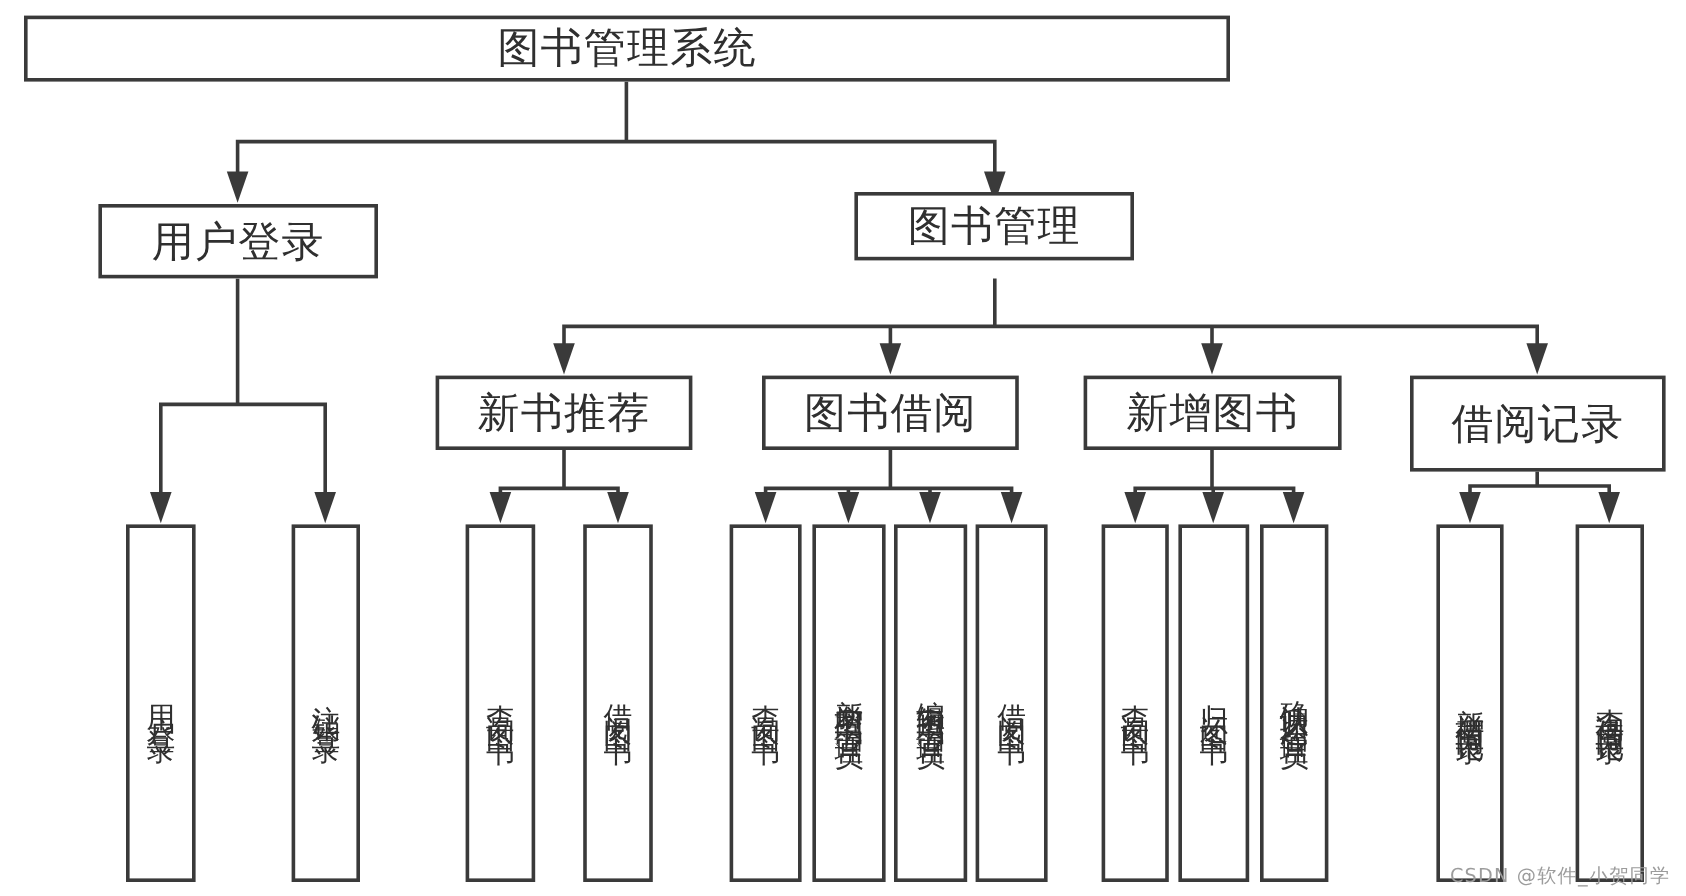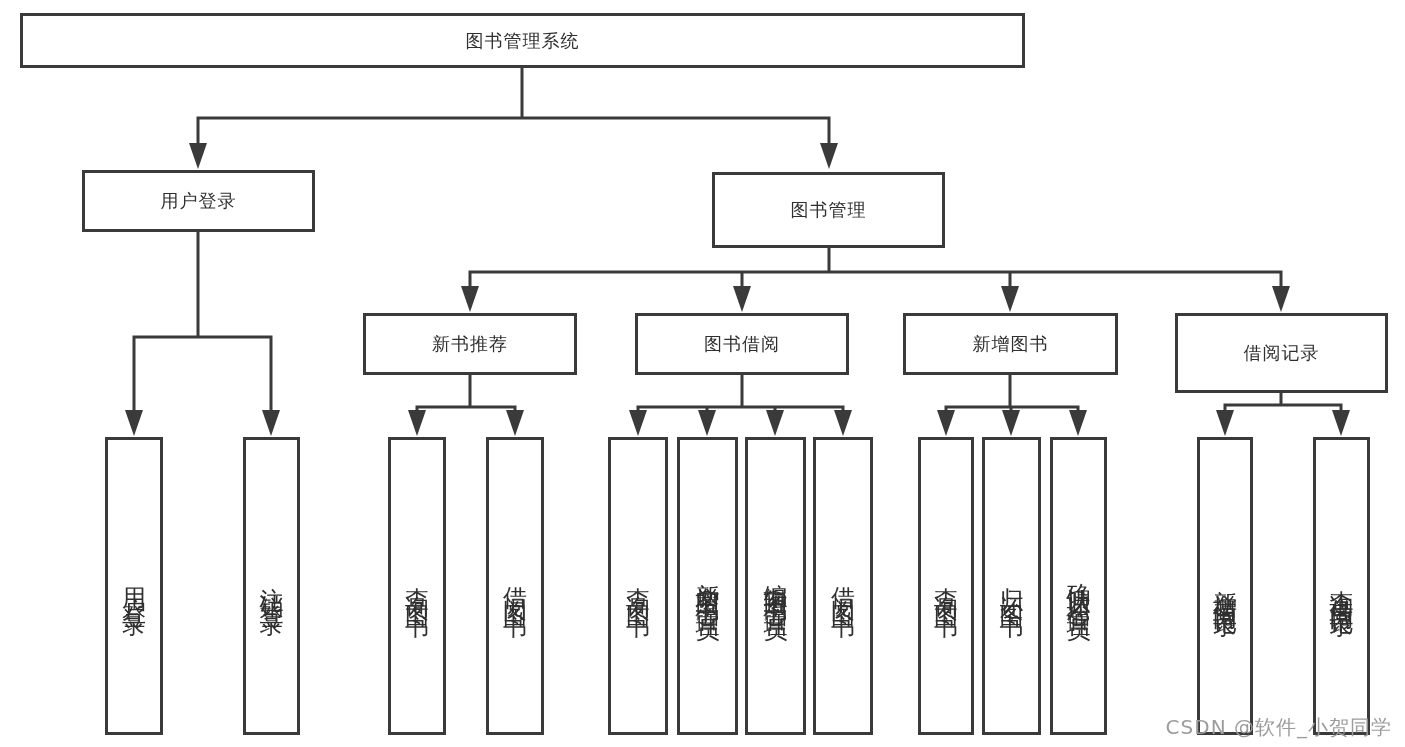--- a/index.html
+++ b/index.html
@@ -20,39 +20,39 @@
     position: absolute;
     box-sizing: border-box;
     background: #ffffff;
     border: 3px solid #3a3a3a;
     display: flex;
     align-items: center;
     justify-content: center;
     z-index: 1;
   }
   .hnode span {
-    font-size: 18px;
+    font-size: 35px;
     color: #2f2f2f;
     letter-spacing: 1px;
     white-space: nowrap;
   }
   .vnode span {
     writing-mode: vertical-rl;
     text-orientation: mixed;
     font-size: 24px;
     line-height: 1;
     letter-spacing: 9px;
     color: #2f2f2f;
   }
   .vnode.tight span { letter-spacing: 5px; }
   .watermark {
     position: absolute;
     right: 13px;
     bottom: 6px;
-    font-size: 20px;
+    font-size: 16px;
     color: #9c9c9c;
     letter-spacing: 1px;
     z-index: 5;
     white-space: nowrap;
   }
 </style>
 </head>
 <body>
 
 <div class="canvas">
@@ -93,21 +93,21 @@
     </g>
   </svg>
 
   <div class="node hnode" style="left:20px;top:13px;width:1005px;height:55px">
     <span>图书管理系统</span>
   </div>
 
   <div class="node hnode" style="left:82px;top:170px;width:233px;height:62px">
     <span>用户登录</span>
   </div>
-  <div class="node hnode" style="left:712px;top:172px;width:233px;height:76px">
+  <div class="node hnode" style="left:712px;top:160px;width:233px;height:57px">
     <span>图书管理</span>
   </div>
 
   <div class="node hnode" style="left:363px;top:313px;width:214px;height:62px">
     <span>新书推荐</span>
   </div>
   <div class="node hnode" style="left:635px;top:313px;width:214px;height:62px">
     <span>图书借阅</span>
   </div>
   <div class="node hnode" style="left:903px;top:313px;width:215px;height:62px">

